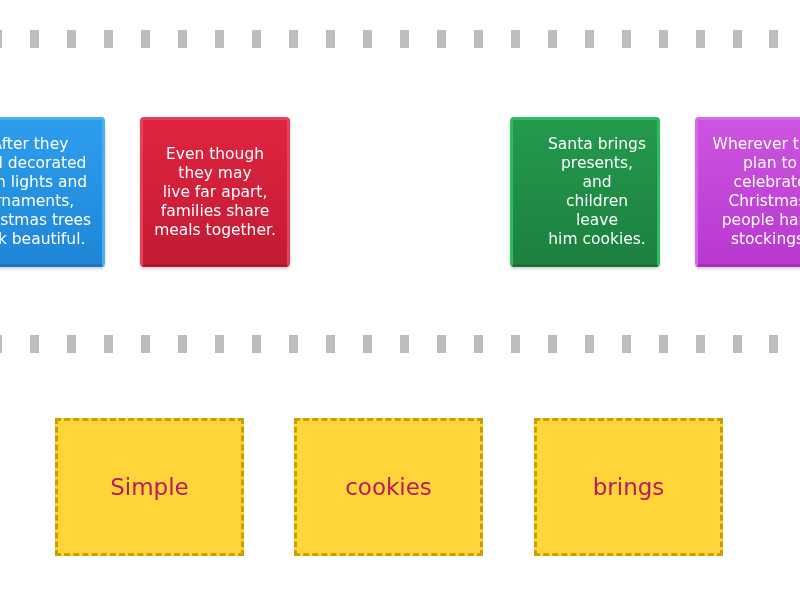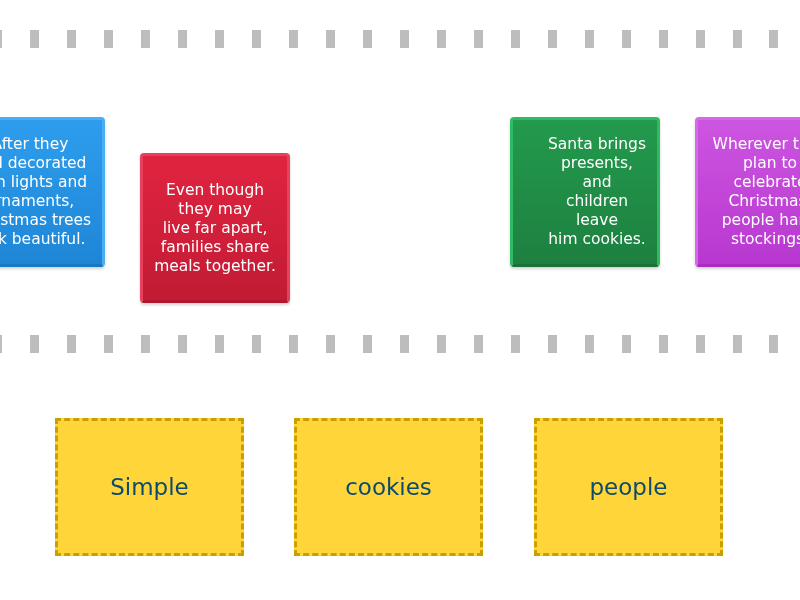--- a/index.html
+++ b/index.html
@@ -47,37 +47,37 @@
       color: #ffffff;
       font-size: 15.5px;
       line-height: 19px;
       font-weight: normal;
       padding: 0 8px;
       box-shadow: 0 2px 3px rgba(0,0,0,0.18);
       cursor: grab;
     }
     .card .txt { white-space: pre-line; }
     .card.blue   { background: linear-gradient(#2e9ded, #1f86d6); border: 3px solid #4aaef2; border-bottom-color: #1a78c2; }
-    .card.red    { background: linear-gradient(#e02440, #c21b34); border: 3px solid #e8405a; border-bottom-color: #b01830; margin-top: 36px; }
+    .card.red    { background: linear-gradient(#e02440, #c21b34); border: 3px solid #e8405a; border-bottom-color: #b01830; }
     .card.orange { background: linear-gradient(#ff7f16, #f06b00); border: 3px solid #ff8f2e; border-bottom-color: #e06400; }
     .card.green  { background: linear-gradient(#239a4d, #1d8040); border: 3px solid #2fbb62; border-bottom-color: #1a7238; padding-left: 32px; }
     .card.purple { background: linear-gradient(#cc55e0, #b838d0); border: 3px solid #d46ae6; border-bottom-color: #a82ec0; }
 
     .drop {
       position: absolute;
       top: 418px;
       width: 189px;
       height: 138px;
       box-sizing: border-box;
       background: #ffd53a;
       border: 3px dashed #c9a000;
       display: flex;
       align-items: center;
       justify-content: center;
-      color: #0c4a6e;
+      color: #be185d;
       font-size: 23px;
     }
   </style>
 </head>
 <body>
 
 <div class="stage">
 
   <div class="dash-row top">
     <div class="dash" style="left:-7px"></div>
@@ -158,16 +158,16 @@
     <div class="dash" style="left:769px"></div>
   </div>
 
   <div class="drop" style="left:55px">
     <span>Simple</span>
   </div>
   <div class="drop" style="left:294px">
     <span>cookies</span>
   </div>
   <div class="drop" style="left:534px">
-    <span>people</span>
+    <span>brings</span>
   </div>
 
 </div>
 
 </body></html>

